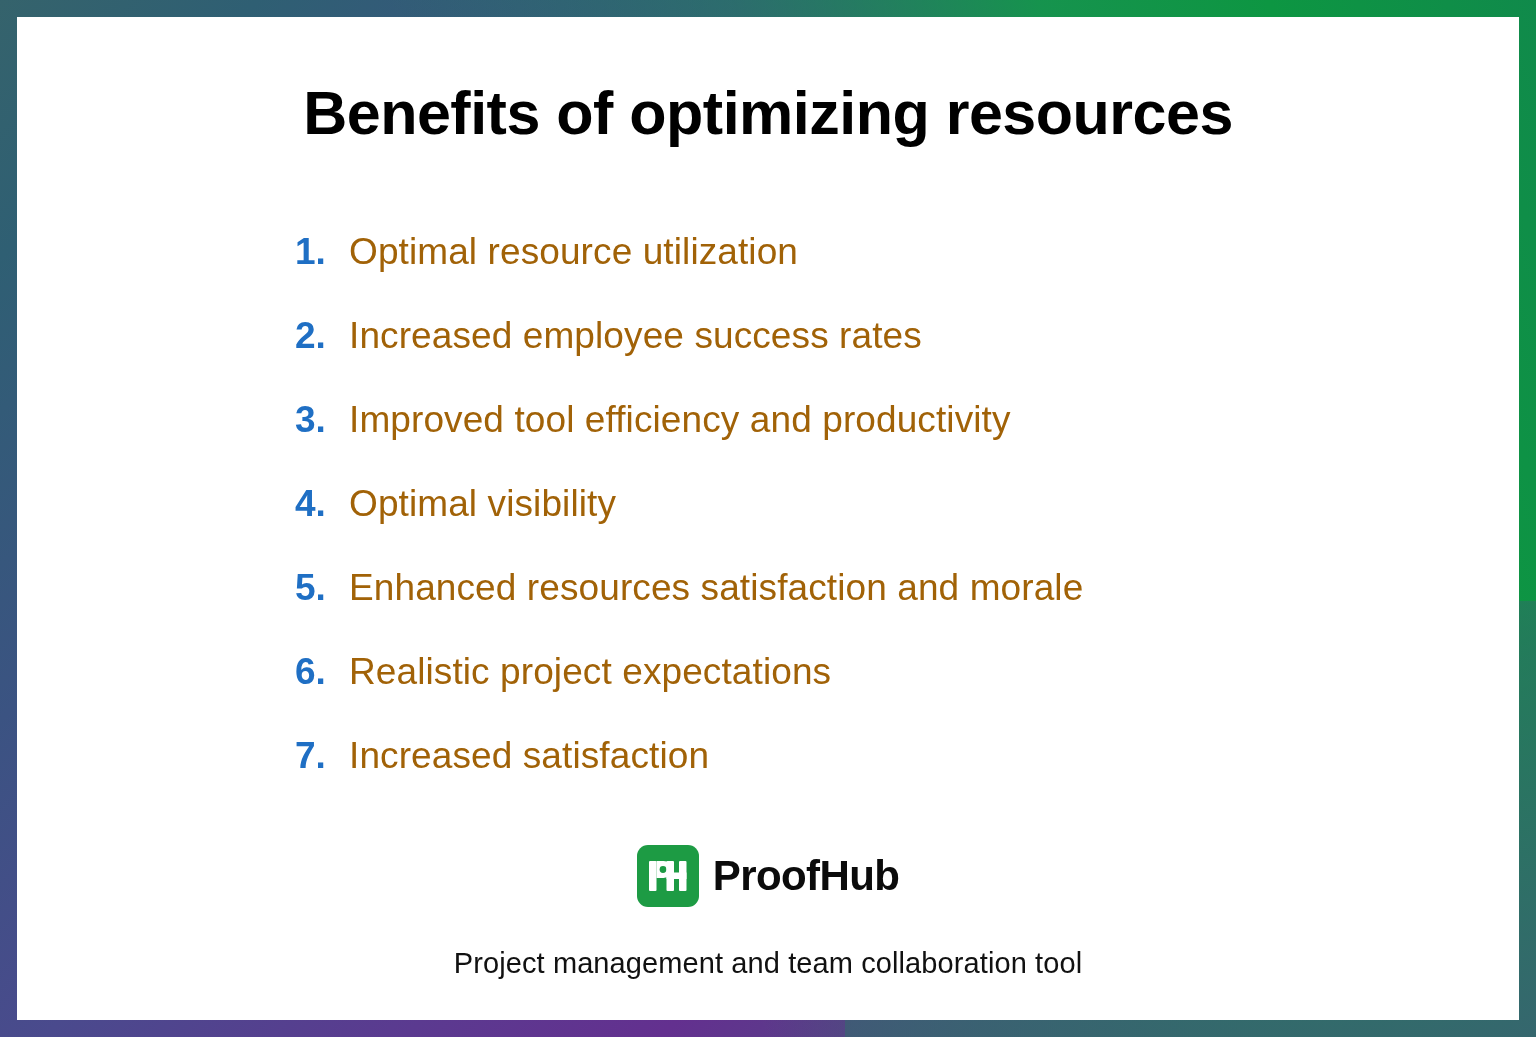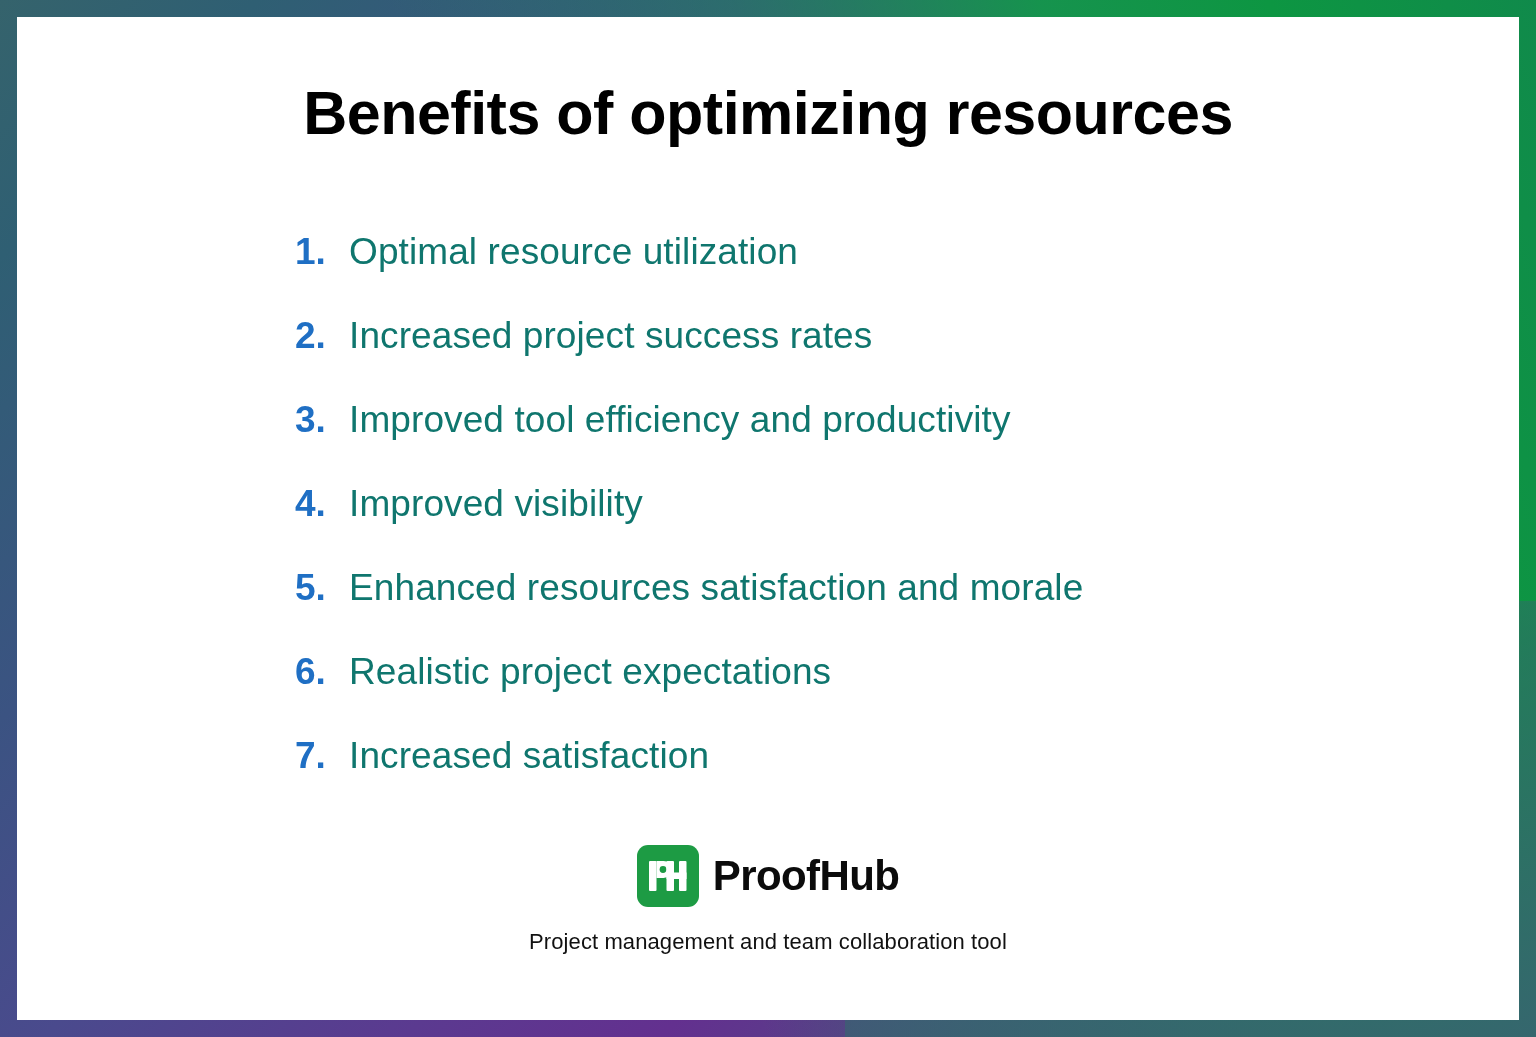--- a/index.html
+++ b/index.html
@@ -107,21 +107,21 @@
   .benefit-num {
     flex: 0 0 auto;
     width: 54px;
     color: #1f6fc4;
     font-size: 37px;
     font-weight: 700;
     line-height: 1;
   }
   .benefit-text {
     flex: 1 1 auto;
-    color: #0f766e;
+    color: #a16207;
     font-size: 37px;
     font-weight: 400;
     line-height: 1;
     letter-spacing: 0.1px;
     white-space: nowrap;
   }
 
   
   .footer {
     position: absolute;
@@ -147,22 +147,22 @@
   }
   .logo-mark svg { display: block; }
   .logo-word {
     font-size: 42px;
     font-weight: 700;
     color: #0b0b0b;
     letter-spacing: -0.6px;
     line-height: 1;
   }
   .tagline {
-    margin-top: 24px;
-    font-size: 22px;
+    margin-top: 42px;
+    font-size: 29px;
     font-weight: 400;
     color: #111111;
     line-height: 1;
     letter-spacing: 0.1px;
   }
 </style>
 </head>
 <body>
 
 <div class="slide">
@@ -173,31 +173,31 @@
 
     <div class="benefits-list">
 
       <div class="benefit-row">
         <span class="benefit-num">1.</span>
         <span class="benefit-text">Optimal resource utilization</span>
       </div>
 
       <div class="benefit-row">
         <span class="benefit-num">2.</span>
-        <span class="benefit-text">Increased project success rates</span>
+        <span class="benefit-text">Increased employee success rates</span>
       </div>
 
       <div class="benefit-row">
         <span class="benefit-num">3.</span>
         <span class="benefit-text">Improved tool efficiency and productivity</span>
       </div>
 
       <div class="benefit-row">
         <span class="benefit-num">4.</span>
-        <span class="benefit-text">Improved visibility</span>
+        <span class="benefit-text">Optimal visibility</span>
       </div>
 
       <div class="benefit-row">
         <span class="benefit-num">5.</span>
         <span class="benefit-text">Enhanced resources satisfaction and morale</span>
       </div>
 
       <div class="benefit-row">
         <span class="benefit-num">6.</span>
         <span class="benefit-text">Realistic project expectations</span>

